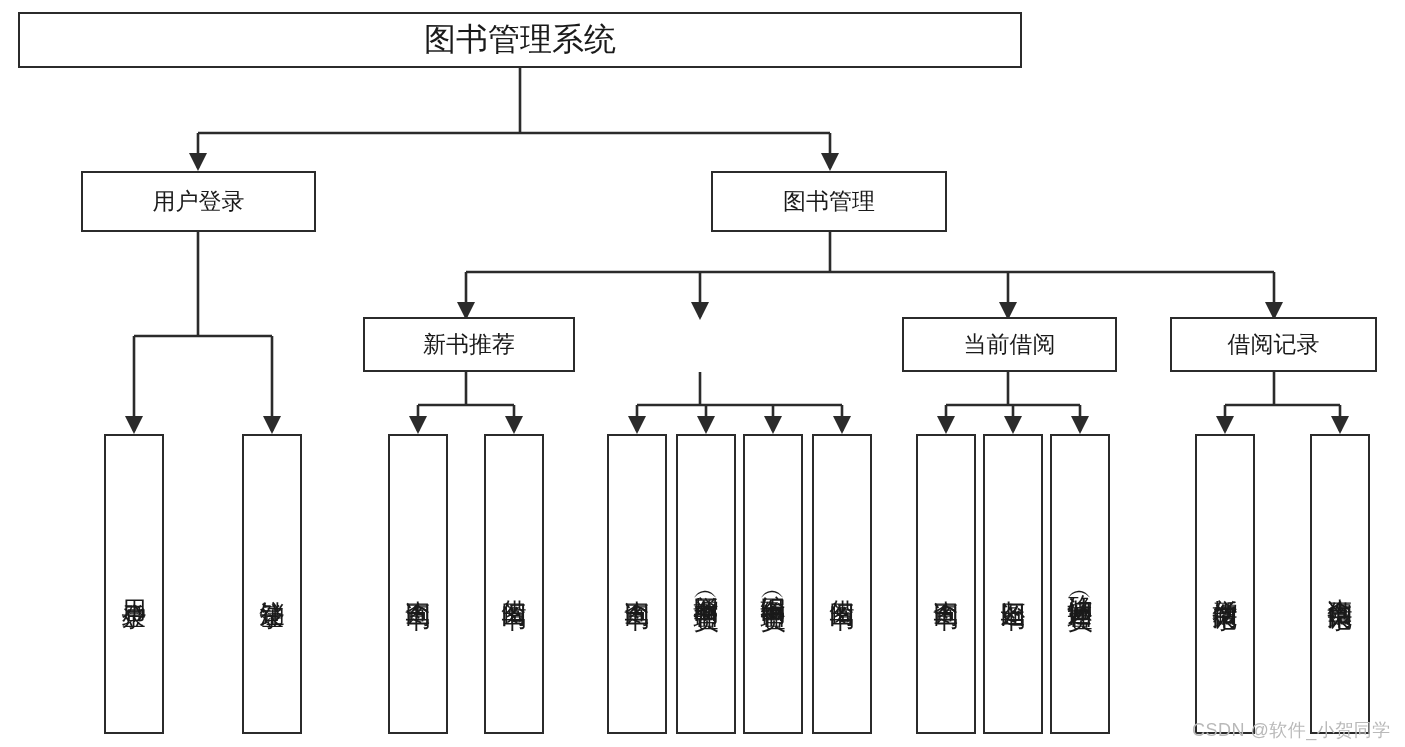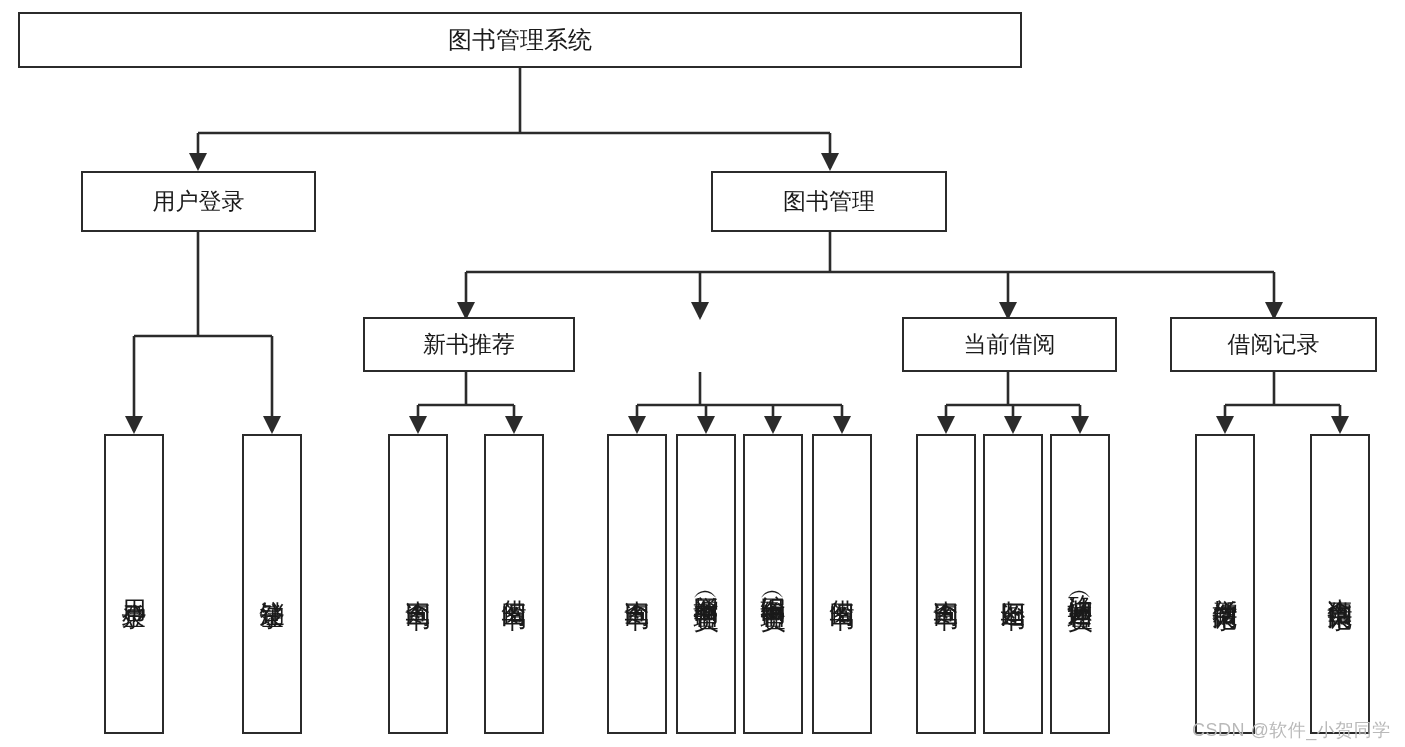--- a/index.html
+++ b/index.html
@@ -40,21 +40,21 @@
     display: block;
     text-align: center;
     line-height: 1.18;
     white-space: nowrap;
   }
   
   .node.horiz .label {
     font-size: 23px;
   }
   .node.root .label {
-    font-size: 24px;
+    font-size: 32px;
   }
   
   .node.vert {
     align-items: center;
     justify-content: center;
   }
   .node.vert .label {
     writing-mode: vertical-rl;
     text-orientation: upright;
     font-size: 25px;

